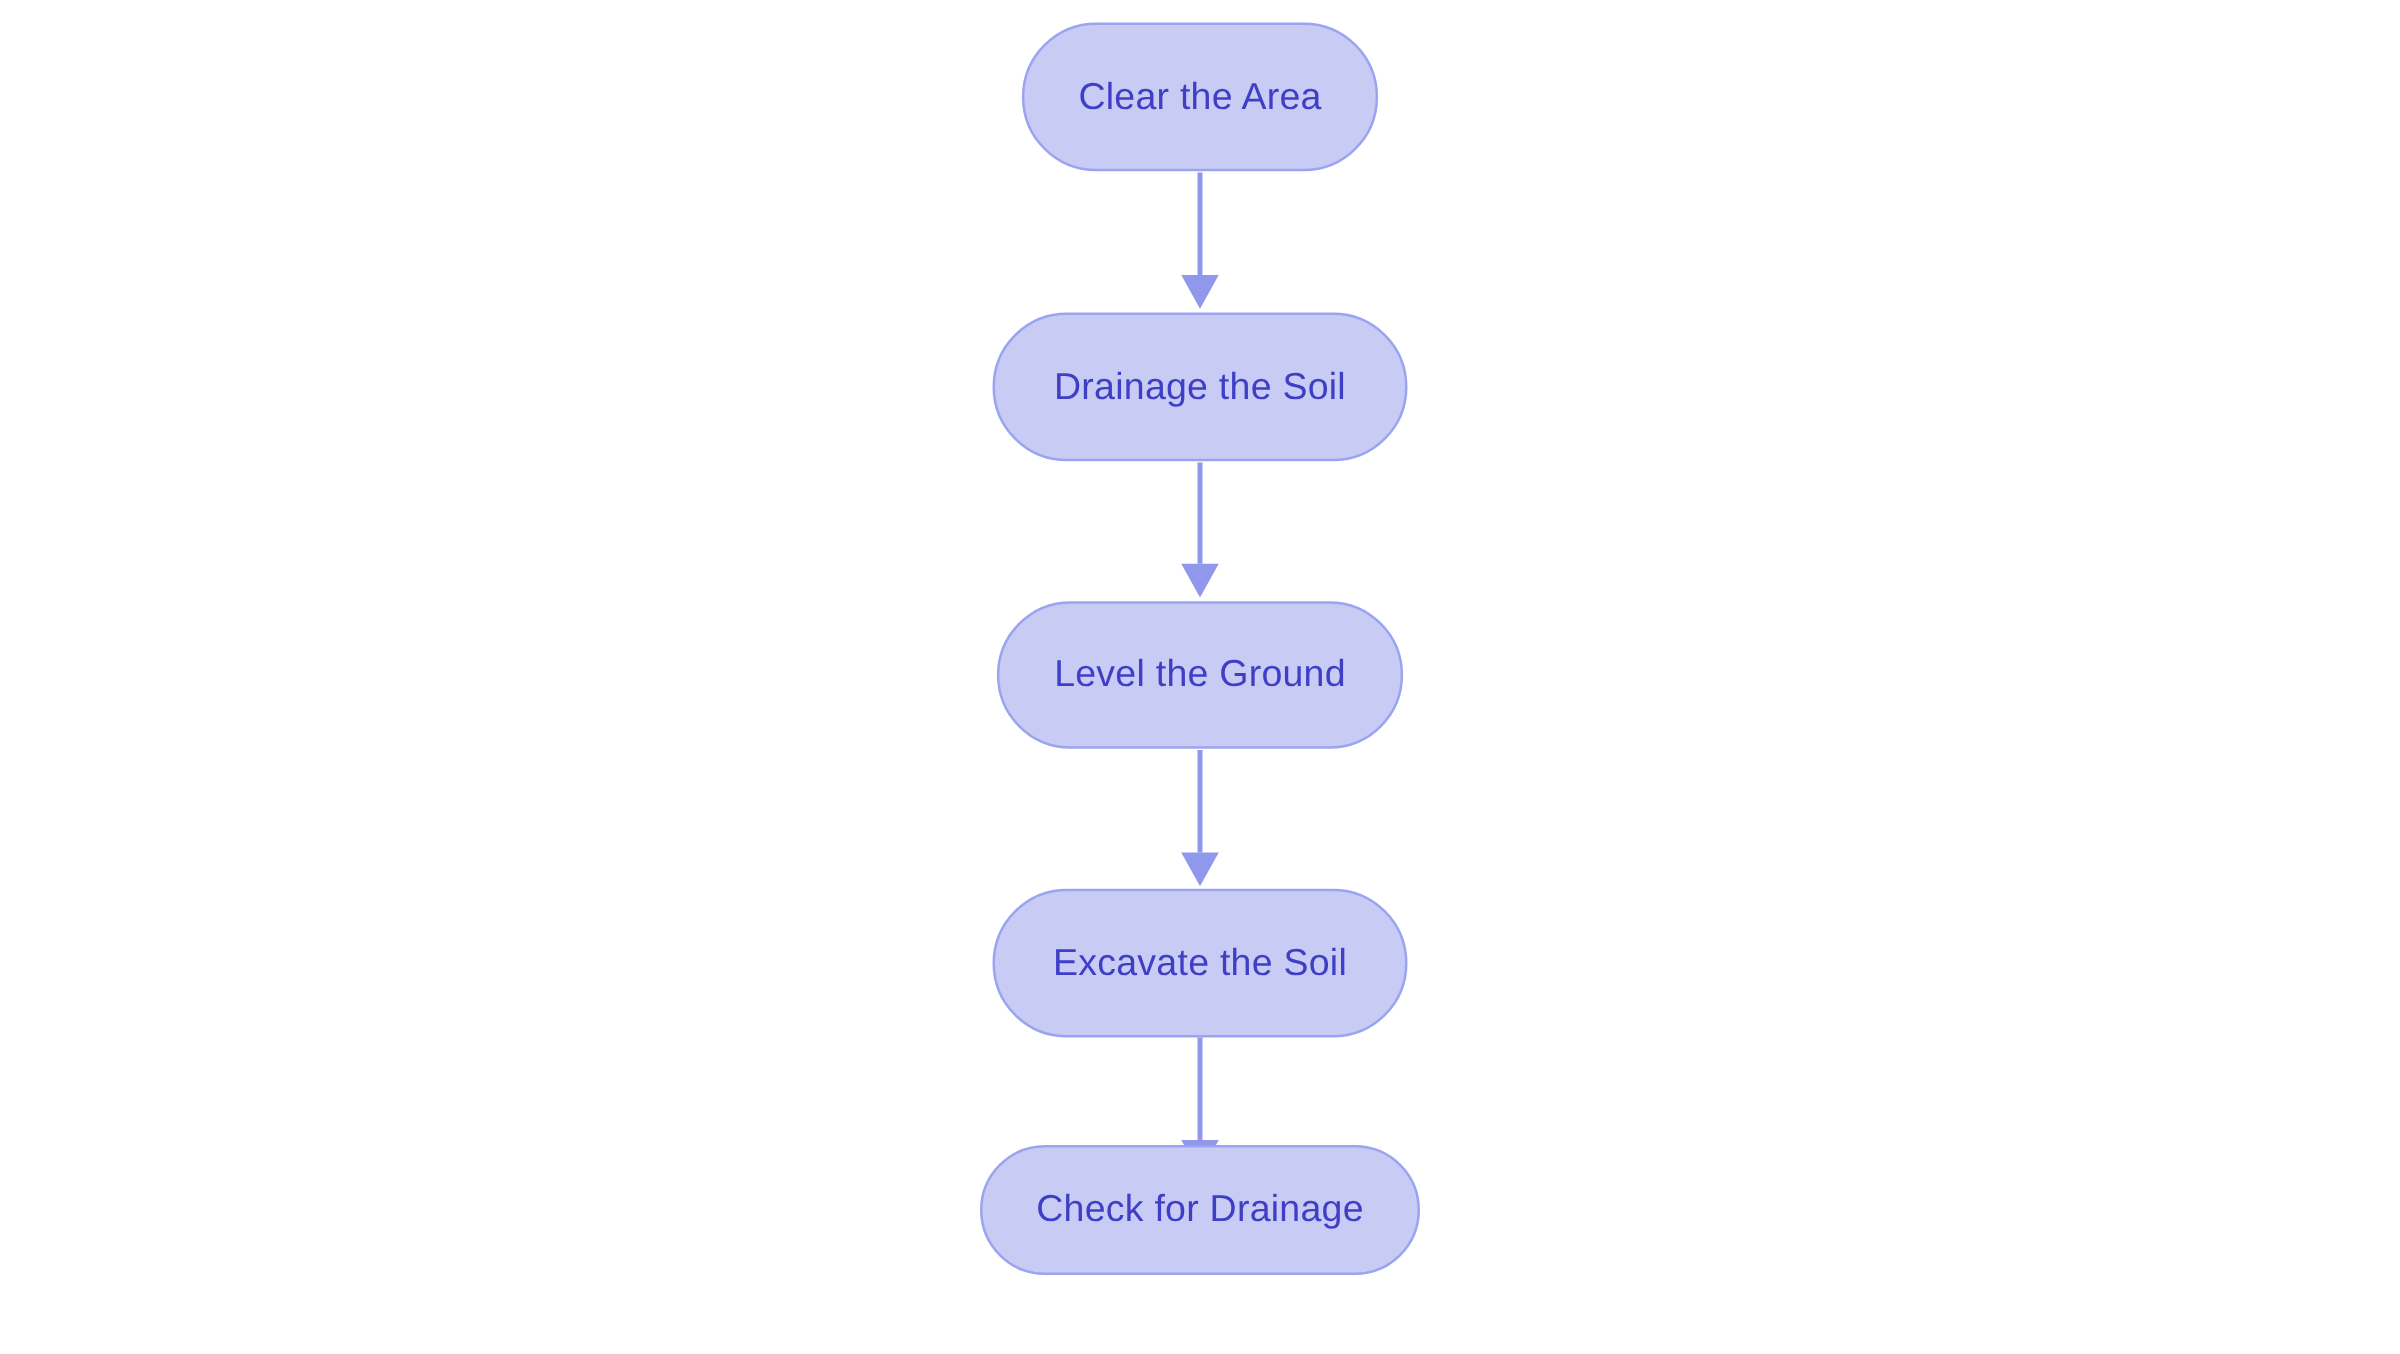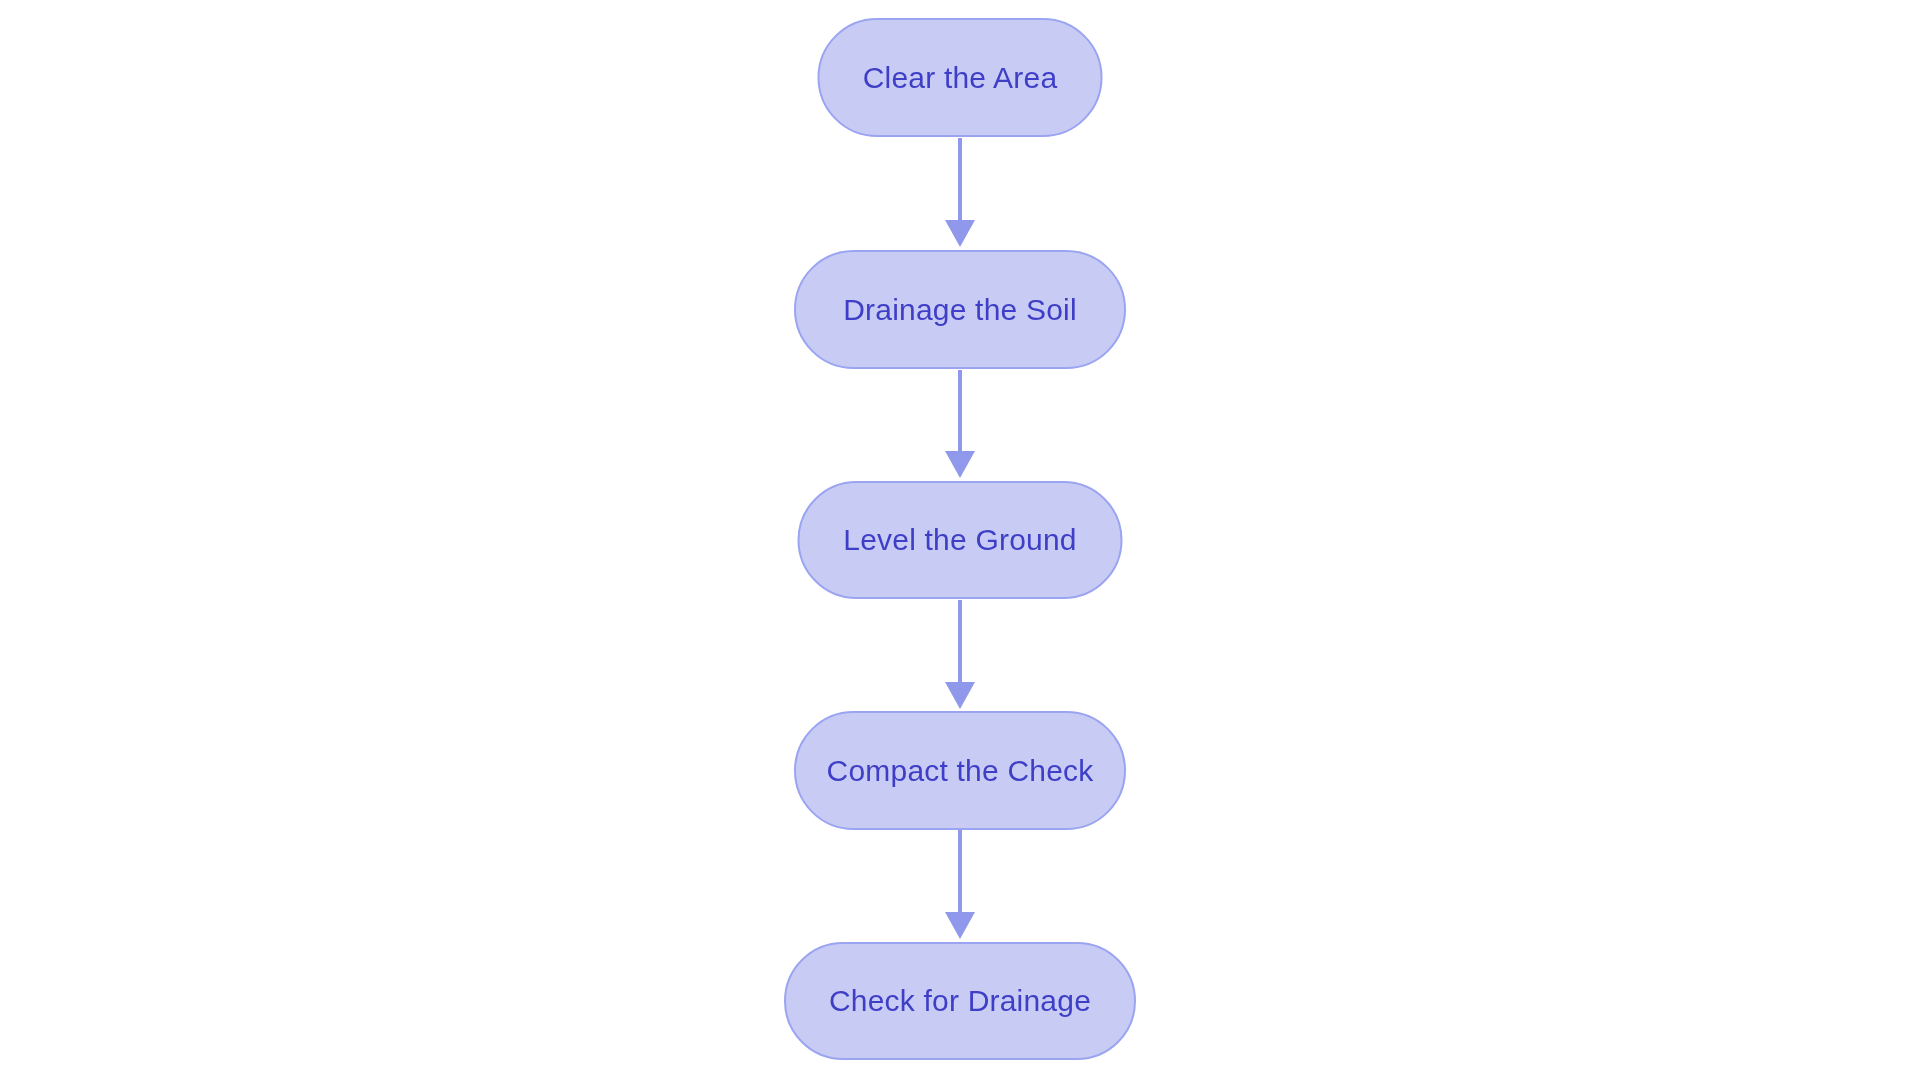--- a/index.html
+++ b/index.html
@@ -35,21 +35,21 @@
     color:var(--node-text);
     font-size:30px;
     font-weight:400;
     letter-spacing:0.2px;
     white-space:nowrap;
   }
   .n1{top:18px;width:285px;}
   .n2{top:250px;width:332px;}
   .n3{top:481px;width:325px;height:118px;}
   .n4{top:711px;width:332px;}
-  .n5{top:942px;width:352px;height:118px;}
+  .n5{top:916px;width:352px;height:104px;}
 
   .arrow{
     position:absolute;
     left:960px;
     transform:translateX(-50%);
     width:30px;
     height:109px;
     display:flex;
     flex-direction:column;
     align-items:center;
@@ -97,21 +97,21 @@
   <div class="node n3">
     <span class="node-label">Level the Ground</span>
   </div>
 
   <div class="arrow a3">
     <div class="stem"></div>
     <div class="head"></div>
   </div>
 
   <div class="node n4">
-    <span class="node-label">Compact the Check</span>
+    <span class="node-label">Excavate the Soil</span>
   </div>
 
   <div class="arrow a4">
     <div class="stem"></div>
     <div class="head"></div>
   </div>
 
   <div class="node n5">
     <span class="node-label">Check for Drainage</span>
   </div>

